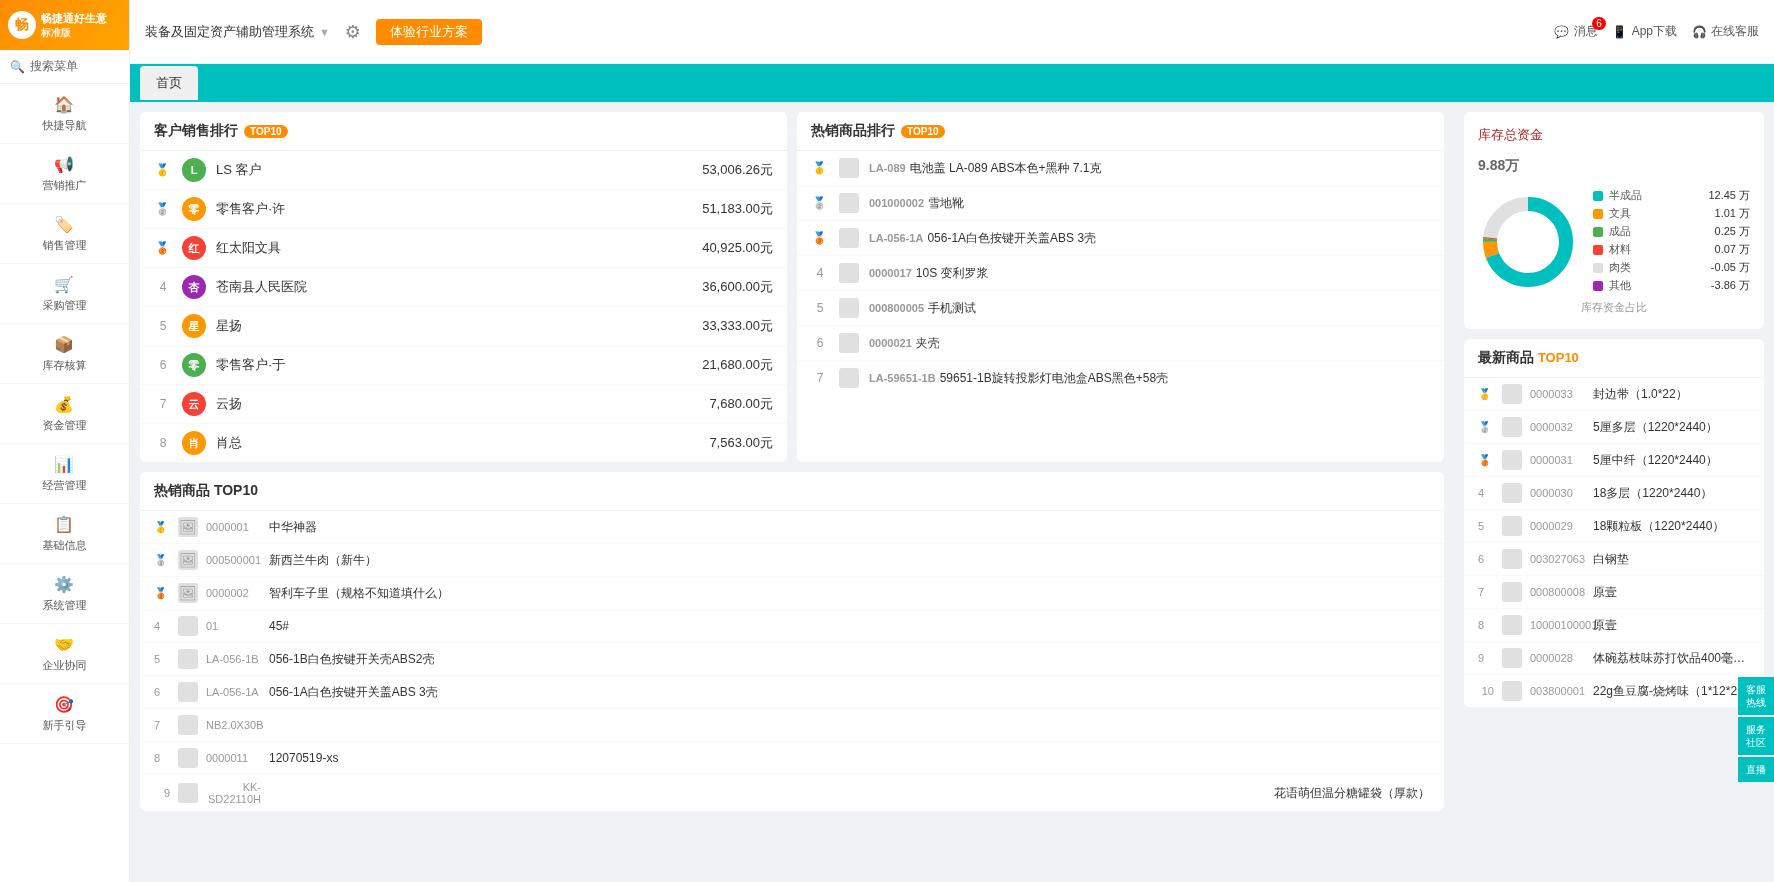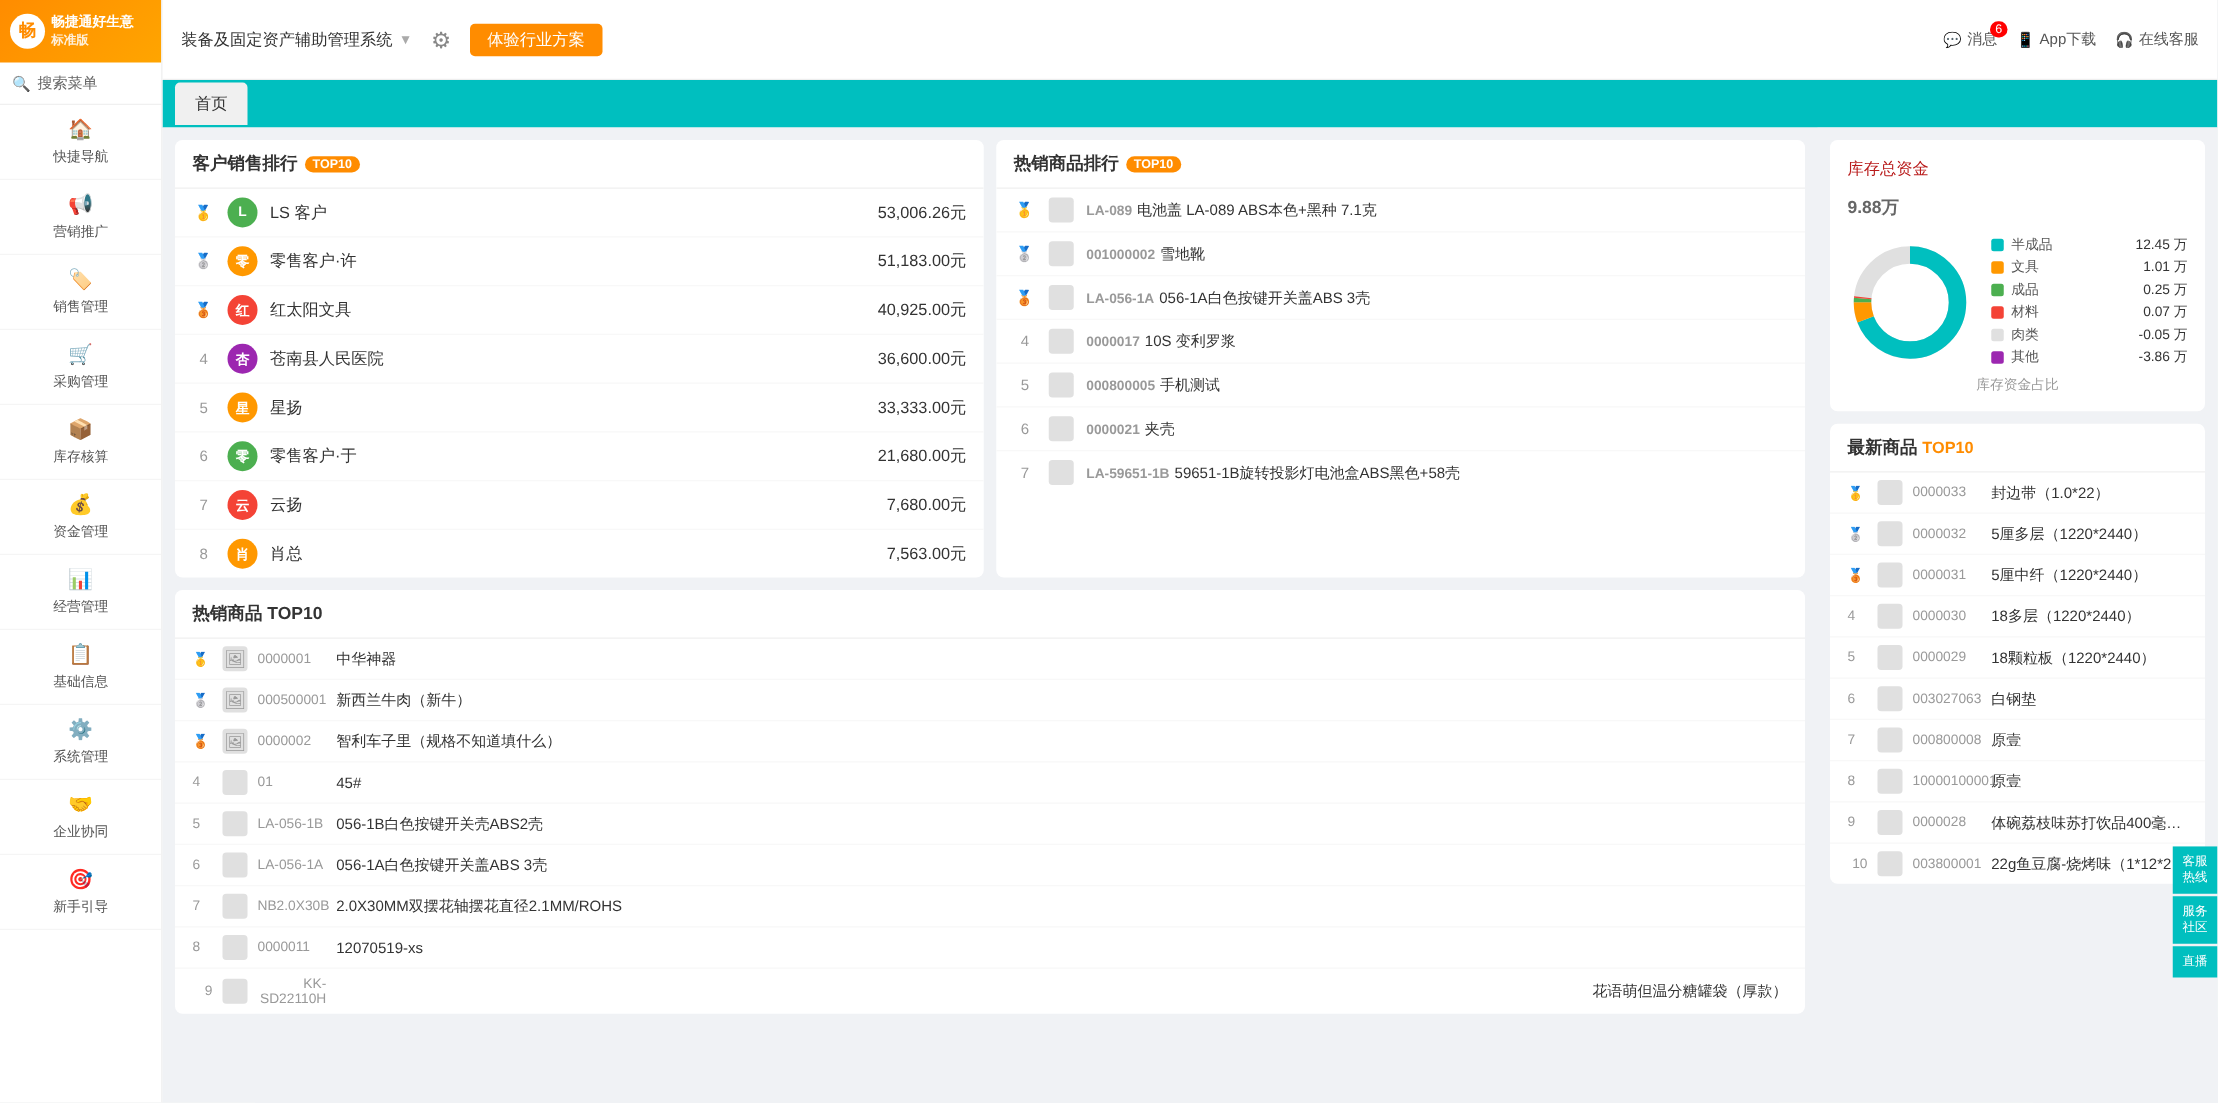--- a/index.html
+++ b/index.html
@@ -664,21 +664,20 @@
             <div class="product-row">
     <span class="product-rank">6</span>
     <div class="product-img"></div>
     <span class="product-code">LA-056-1A</span>
     <span class="product-name">056-1A白色按键开关盖ABS 3壳</span>
   </div>
             <div class="product-row">
     <span class="product-rank">7</span>
     <div class="product-img"></div>
     <span class="product-code">NB2.0X30B</span>
-    <span class="product-name">2.0X30MM双摆花轴摆花直径2.1MM/ROHS</span>
   </div>
             <div class="product-row">
     <span class="product-rank">8</span>
     <div class="product-img"></div>
     <span class="product-code">0000011</span>
     <span class="product-name">12070519-xs</span>
   </div>
             <div class="product-row">
     <span class="product-rank">9</span>
     <div class="product-img"></div>

